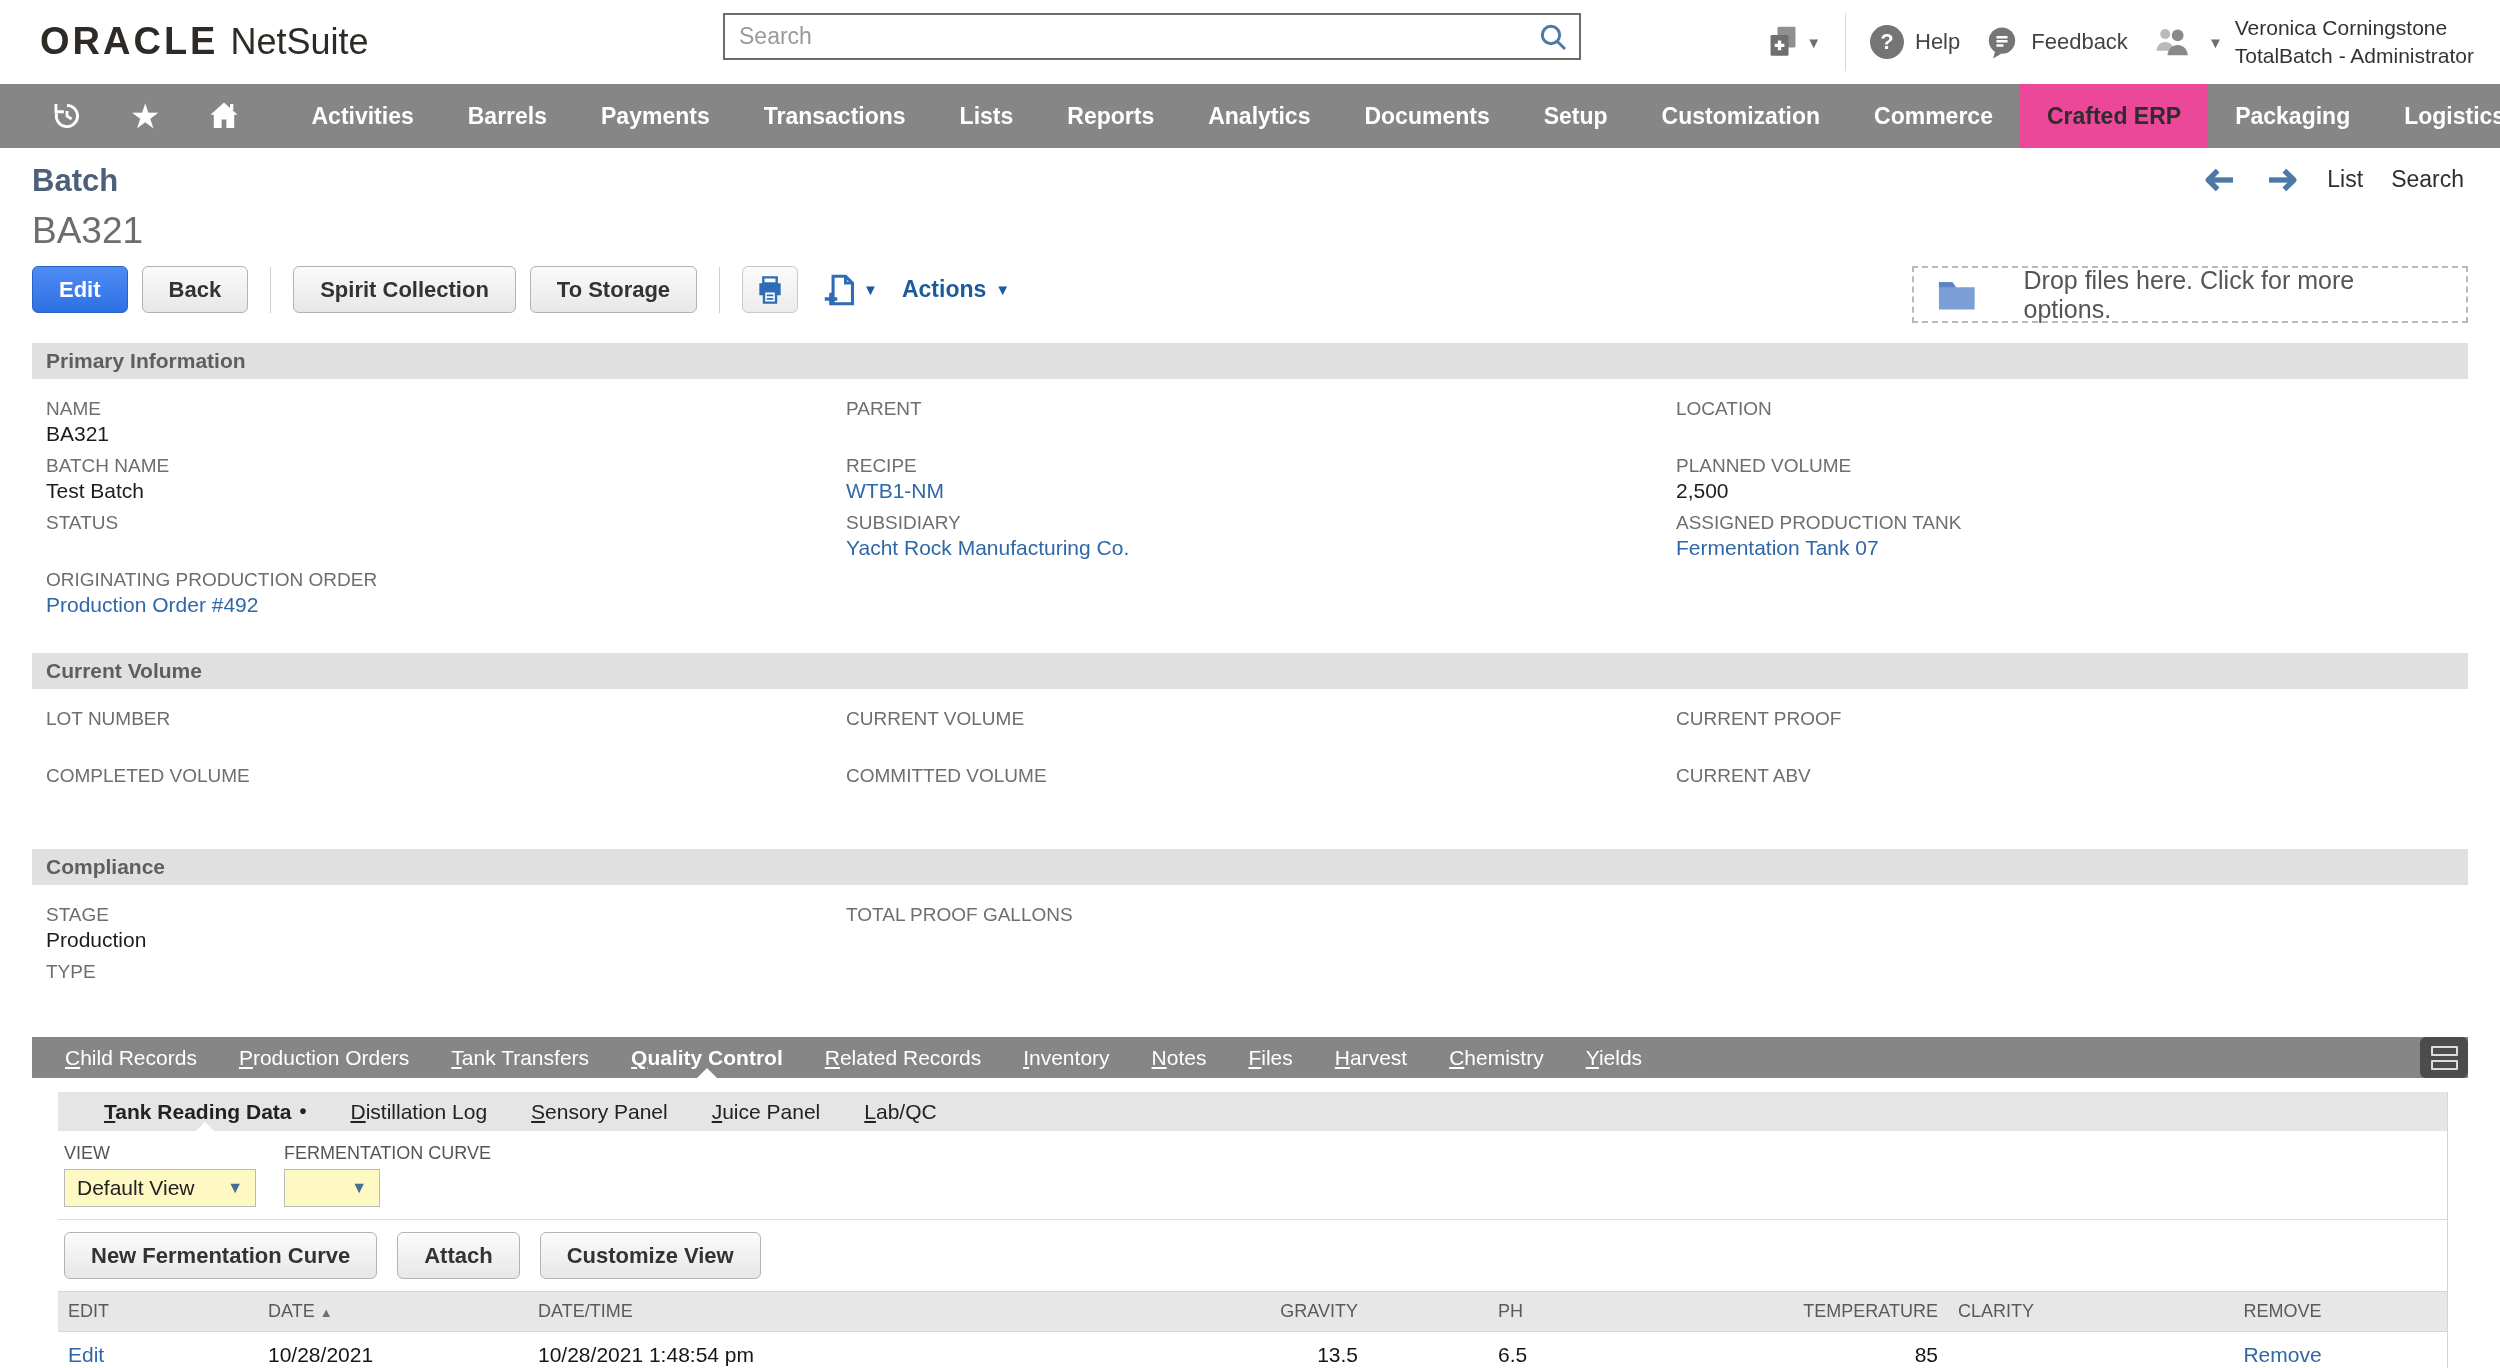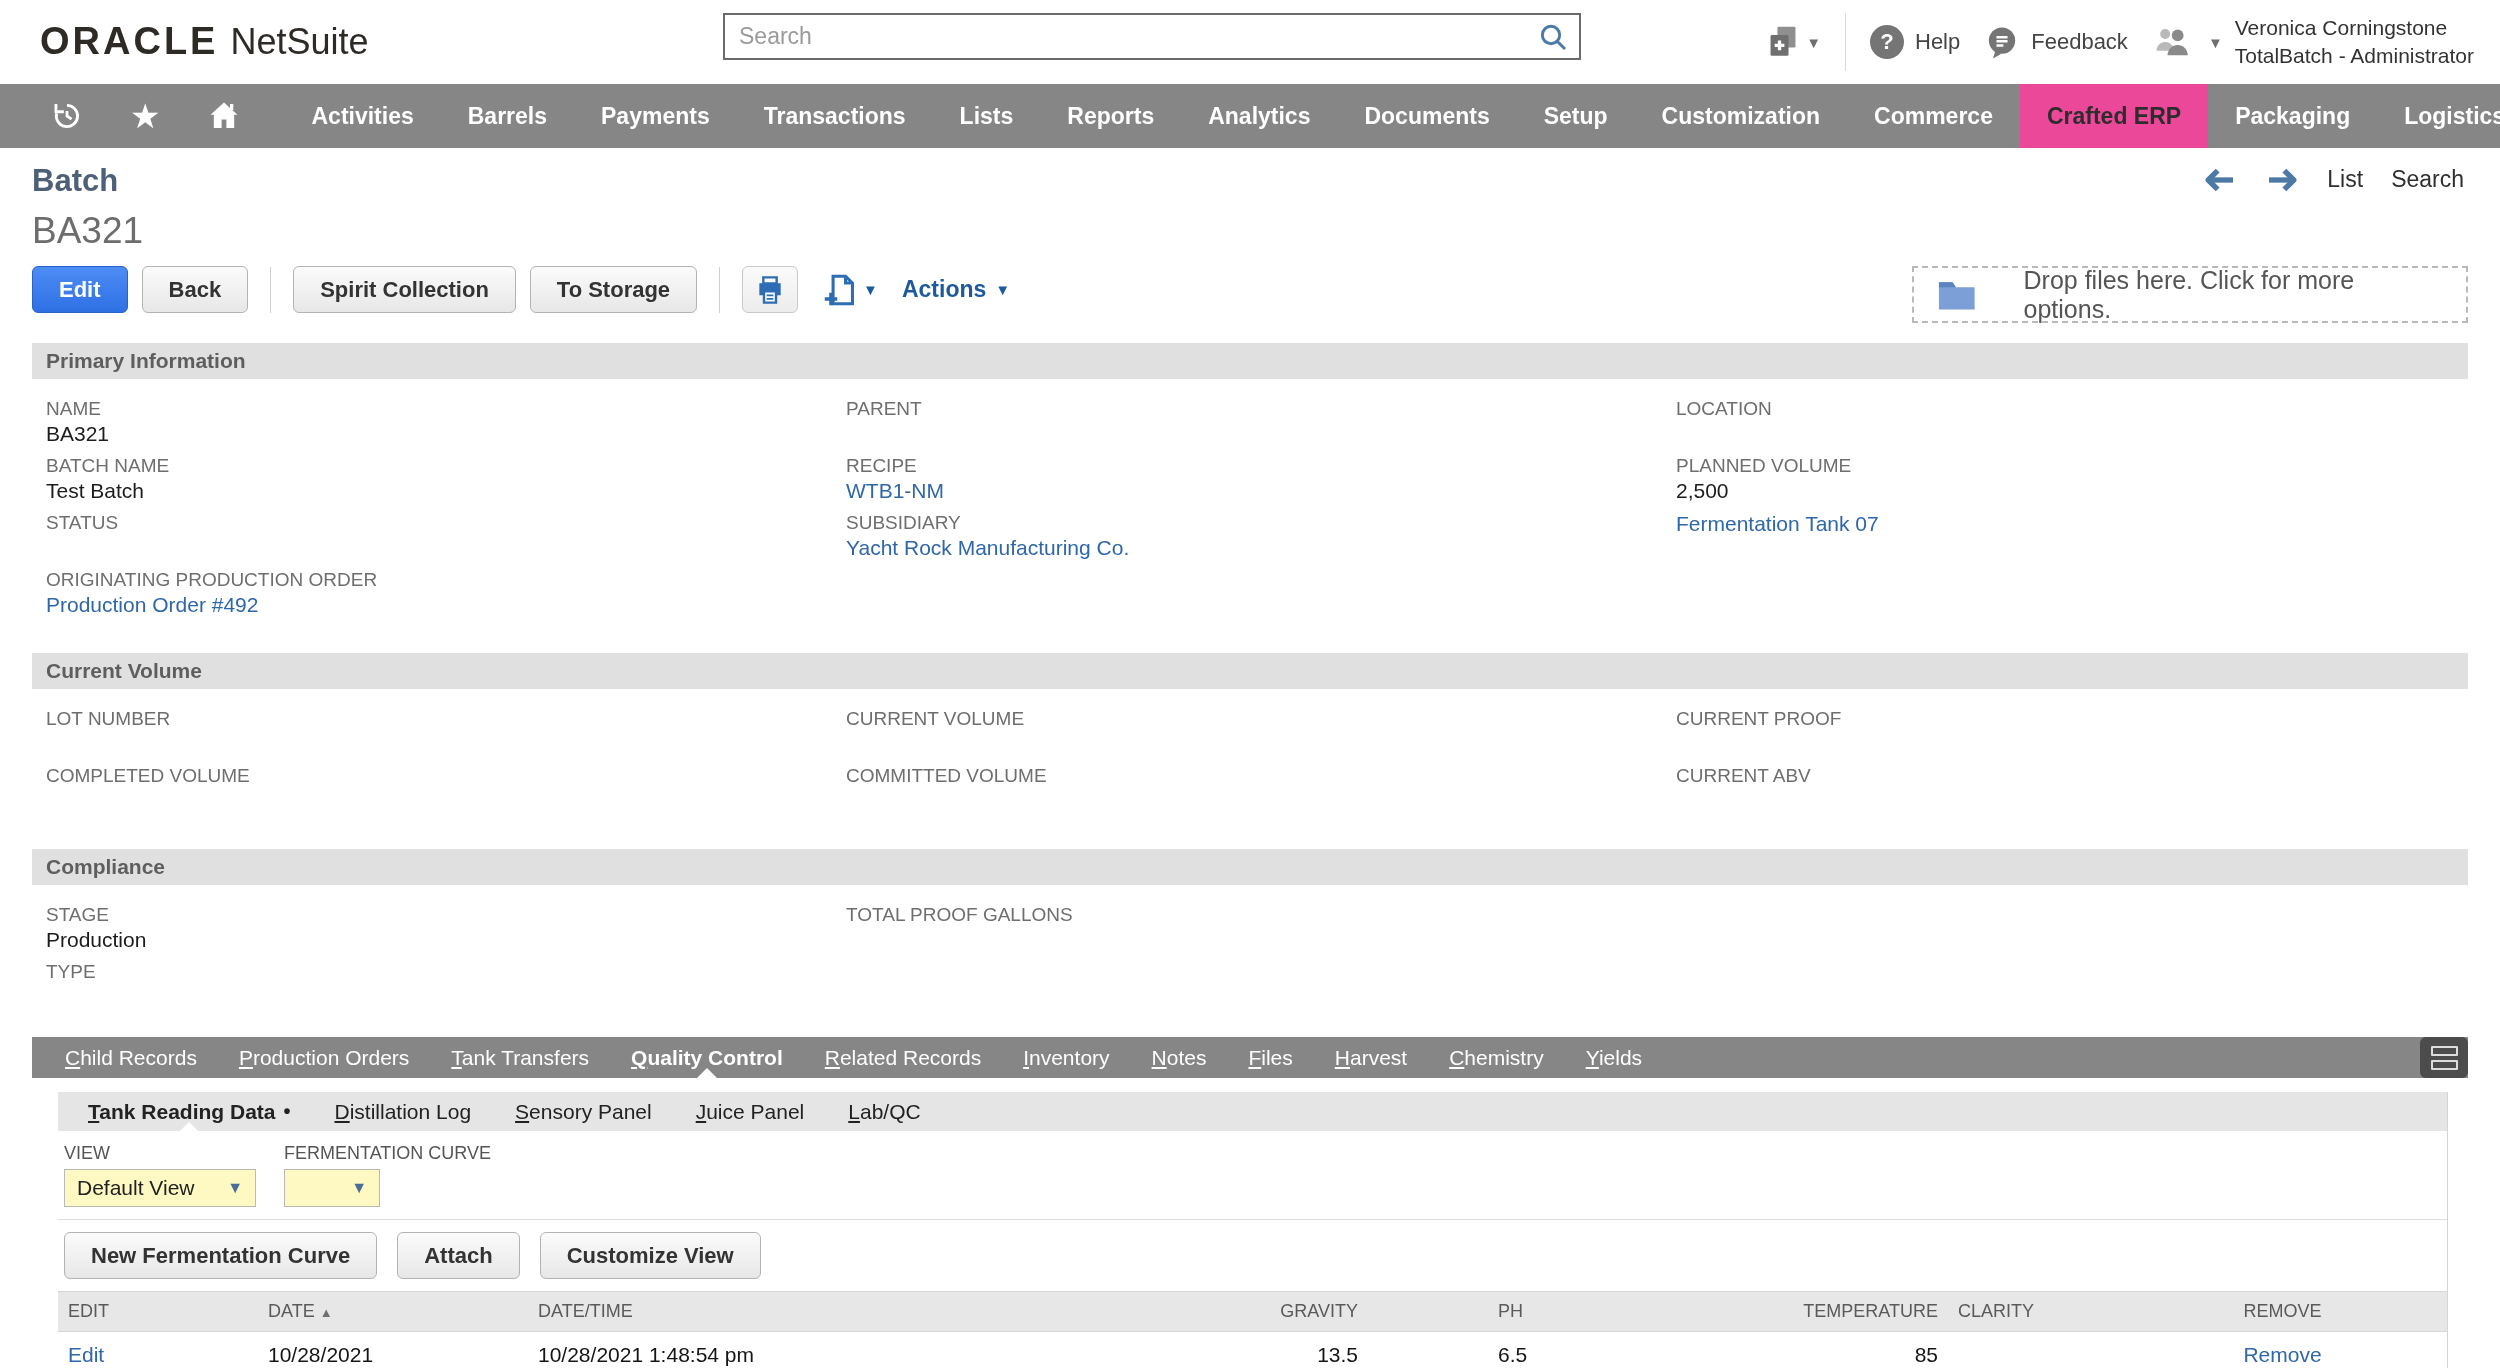--- a/index.html
+++ b/index.html
@@ -77,21 +77,21 @@
   .subtab-label::first-letter { text-decoration:underline; }
   .subtab.active { font-weight:700; }
   .subtab.active::after { content:""; position:absolute; bottom:0; left:50%; transform:translateX(-50%);
     border-left:10px solid transparent; border-right:10px solid transparent; border-bottom:10px solid #fff; }
   .subtab-toggle { margin-left:auto; width:48px; height:41px; background:#4c4c4c; border-radius:6px;
     display:flex; flex-direction:column; align-items:center; justify-content:center; gap:4px; cursor:pointer; }
   .subtab-toggle .bar { width:27px; height:10px; border:2px solid #dcdcdc; border-radius:1px; }
 
   
   .inner-panel { margin:14px 20px 0 26px; border-right:1px solid #d4d4d4; }
-  .inner-tabs { background:#e5e5e5; height:39px; display:flex; align-items:center; padding-left:8px; }
+  .inner-tabs { background:#e5e5e5; height:39px; display:flex; align-items:center; padding-left:24px; }
   .inner-tab { position:relative; height:100%; display:flex; align-items:center; padding:0 22px; font-size:21px; color:#222; cursor:pointer; }
   .inner-tab-label { display:inline-block; }
   .inner-tab-label::first-letter { text-decoration:underline; }
   .inner-tab.active { font-weight:700; }
   .inner-tab.active::after { content:""; position:absolute; bottom:0; left:50%; transform:translateX(-50%);
     border-left:9px solid transparent; border-right:9px solid transparent; border-bottom:9px solid #fff; }
   .inner-tab .marker { margin-left:8px; font-size:20px; color:#222; }
 
   .qc-controls { display:flex; gap:28px; padding:12px 6px 12px 6px; }
   .qc-label { font-size:18px; color:#555; margin-bottom:5px; }
@@ -328,20 +328,21 @@
     <div>
       <div class="field">
         <div class="field-label">LOCATION</div>
         <div class="field-value"></div>
       </div>
       <div class="field">
         <div class="field-label">PLANNED VOLUME</div>
         <div class="field-value">2,500</div>
       </div>
       <div class="field">
+        <div class="field-label">ASSIGNED PRODUCTION TANK</div>
         <div class="field-value"><a class="link">Fermentation Tank 07</a></div>
       </div>
     </div>
   </div>
 
   <div class="section-header">Current Volume</div>
   <div class="fields">
     <div>
       <div class="field">
         <div class="field-label">LOT NUMBER</div>

